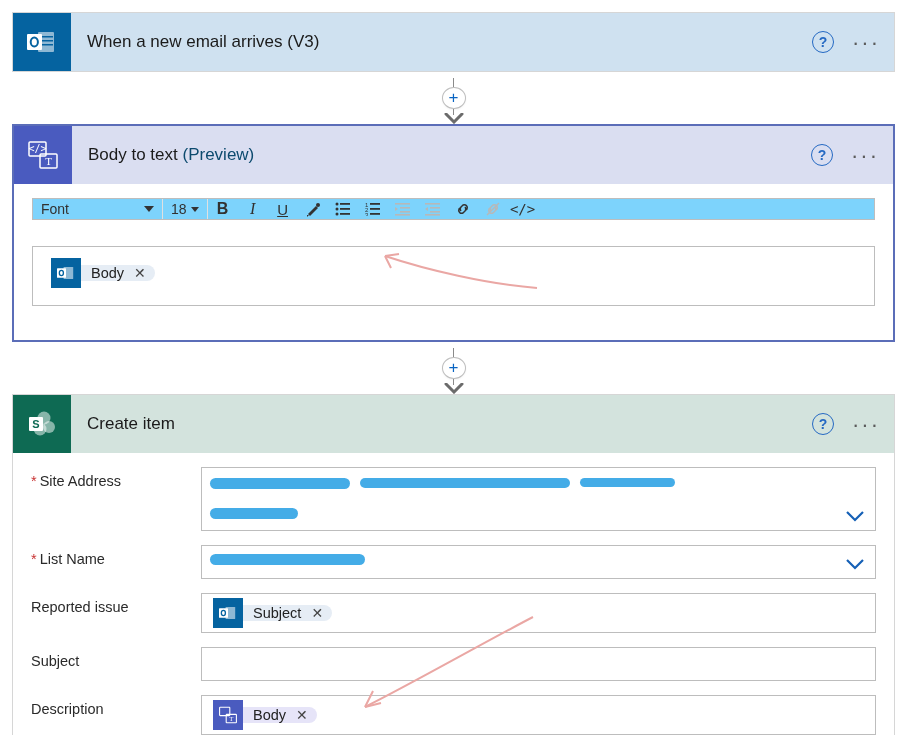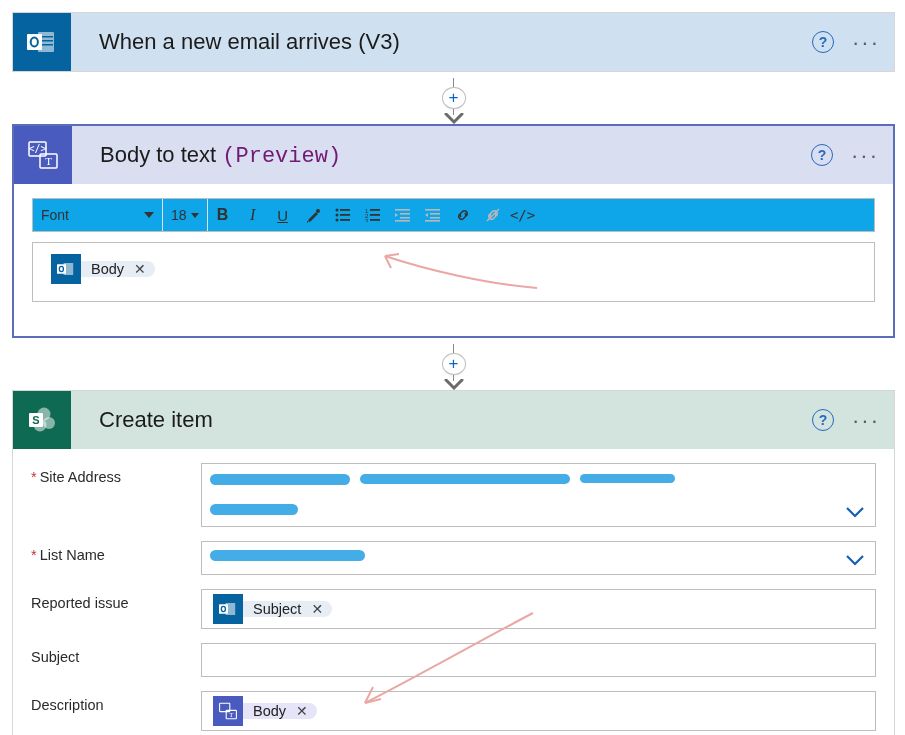--- a/index.html
+++ b/index.html
@@ -26,22 +26,22 @@
     padding: 0 14px 0 0;
   }
   .icon-box {
     width: 58px; height: 58px;
     display: flex; align-items: center; justify-content: center;
     flex-shrink: 0; color: #fff;
   }
   .icon-box.outlook { background: #0563a0; }
   .icon-box.html   { background: #4a5bbf; }
   .icon-box.sp     { background: #0e6a53; }
-  .card-title { flex: 1; padding-left: 28px; font-size: 22px; color: #1b1b1b; }
-  .card-title .preview { color: #701a75; font-family: Liberation Mono, monospace; }
+  .card-title { flex: 1; padding-left: 16px; font-size: 17px; color: #1b1b1b; }
+  .card-title .preview { color: #0c4a6e; }
   .help-icon {
     width: 22px; height: 22px; border: 1.8px solid #2569c3; border-radius: 50%;
     color: #2569c3; font-size: 14px; font-weight: 600;
     display: flex; align-items: center; justify-content: center;
     margin-right: 18px; cursor: pointer;
   }
   .ellipsis { font-size: 22px; letter-spacing: 2px; color: #5a5a5a; cursor: pointer; line-height: 0.5; }
   .card-body { padding: 14px 18px 20px 18px; background: #fff; }
   .form-row { display: flex; margin-bottom: 14px; }
   .form-label { width: 170px; padding-top: 6px; font-size: 14.5px; color: #2a2a2a; }
@@ -67,21 +67,21 @@
     width: 30px; height: 30px; display: flex; align-items: center; justify-content: center;
     color: #fff; flex-shrink: 0;
   }
   .token-ico.outlook { background: #0563a0; }
   .token-ico.html    { background: #4a5bbf; }
   .token-label { padding: 0 8px 0 10px; font-size: 14.5px; color: #222; }
   .token-x { padding: 0 9px 0 2px; font-size: 14px; color: #444; cursor: pointer; }
   
   .rte-toolbar {
     border: 1px solid #bdbdbd; display: flex; align-items: center;
-    height: 34px; background: #0ea5e9; margin-bottom: 10px;
+    height: 22px; background: #7dd3fc; margin-bottom: 26px;
     font-size: 14px;
   }
   .rte-font { padding: 0 8px; width: 130px; display:flex; justify-content:space-between; align-items:center; border-right:1px solid #e0e0e0; height:100%; cursor:pointer;}
   .rte-size { padding: 0 8px; display:flex; align-items:center; border-right:1px solid #e0e0e0; height:100%; cursor:pointer;}
   .rte-btn { width: 30px; height: 100%; display:flex; align-items:center; justify-content:center; cursor:pointer; }
   .rte-btn.b { font-weight: 800; font-size:16px; }
   .rte-btn.i { font-style: italic; font-family: Georgia, serif; font-size:16px; }
   .rte-btn.u { text-decoration: underline; font-size:15px; }
   .rte-btn.disabled { color: #b8b8b8; }
   .caret  { display:inline-block; border-left:5px solid transparent; border-right:5px solid transparent; border-top:6px solid #333; margin-left:4px;}

